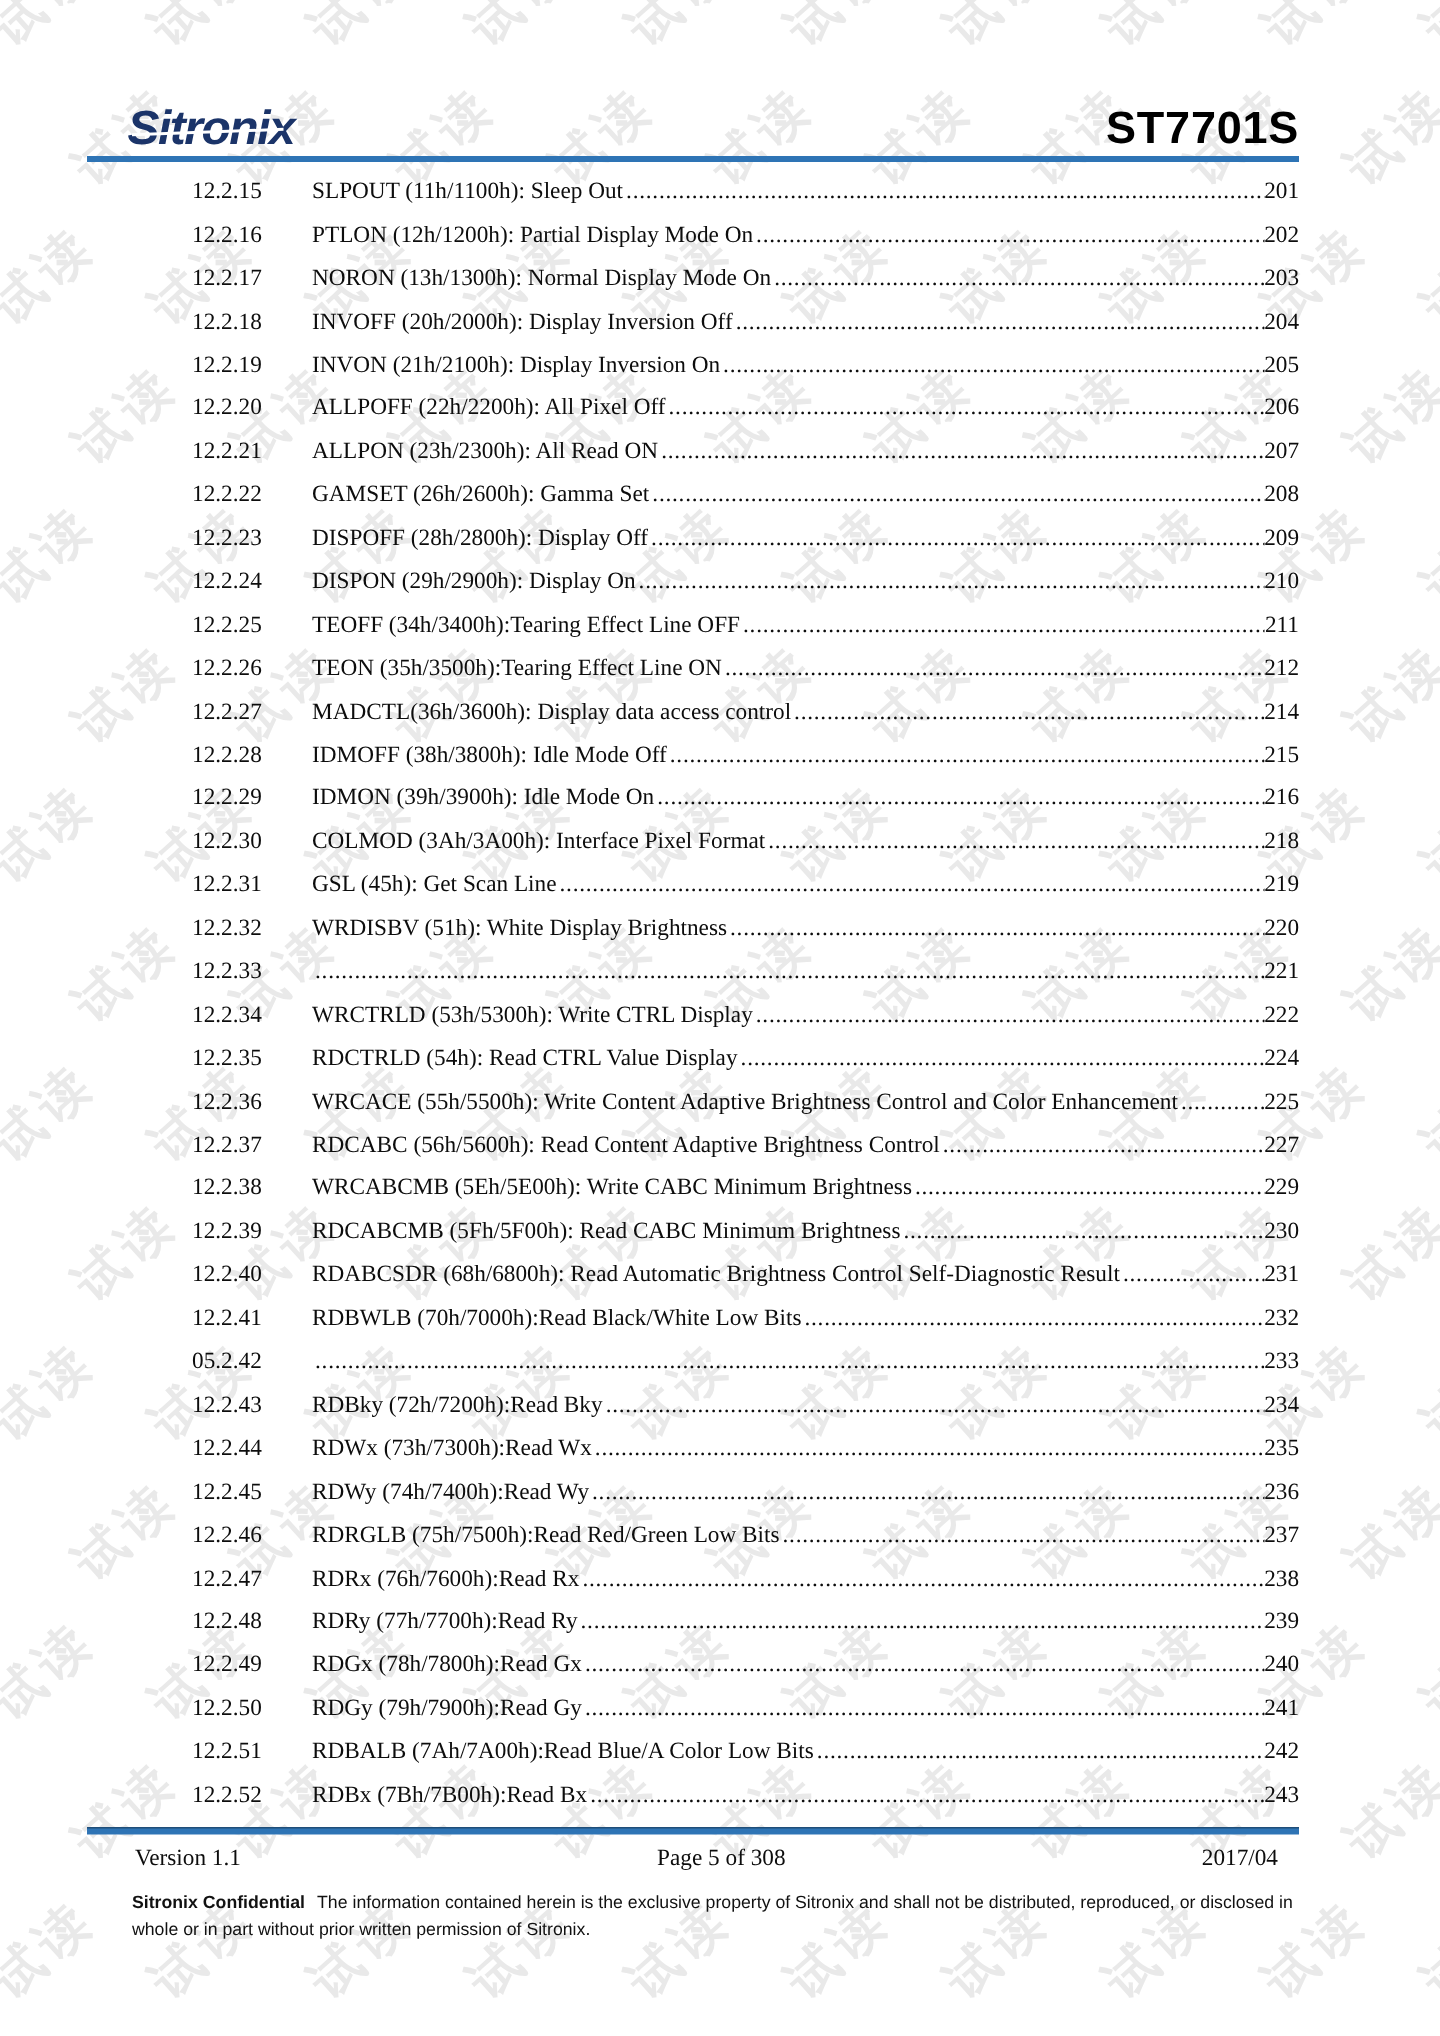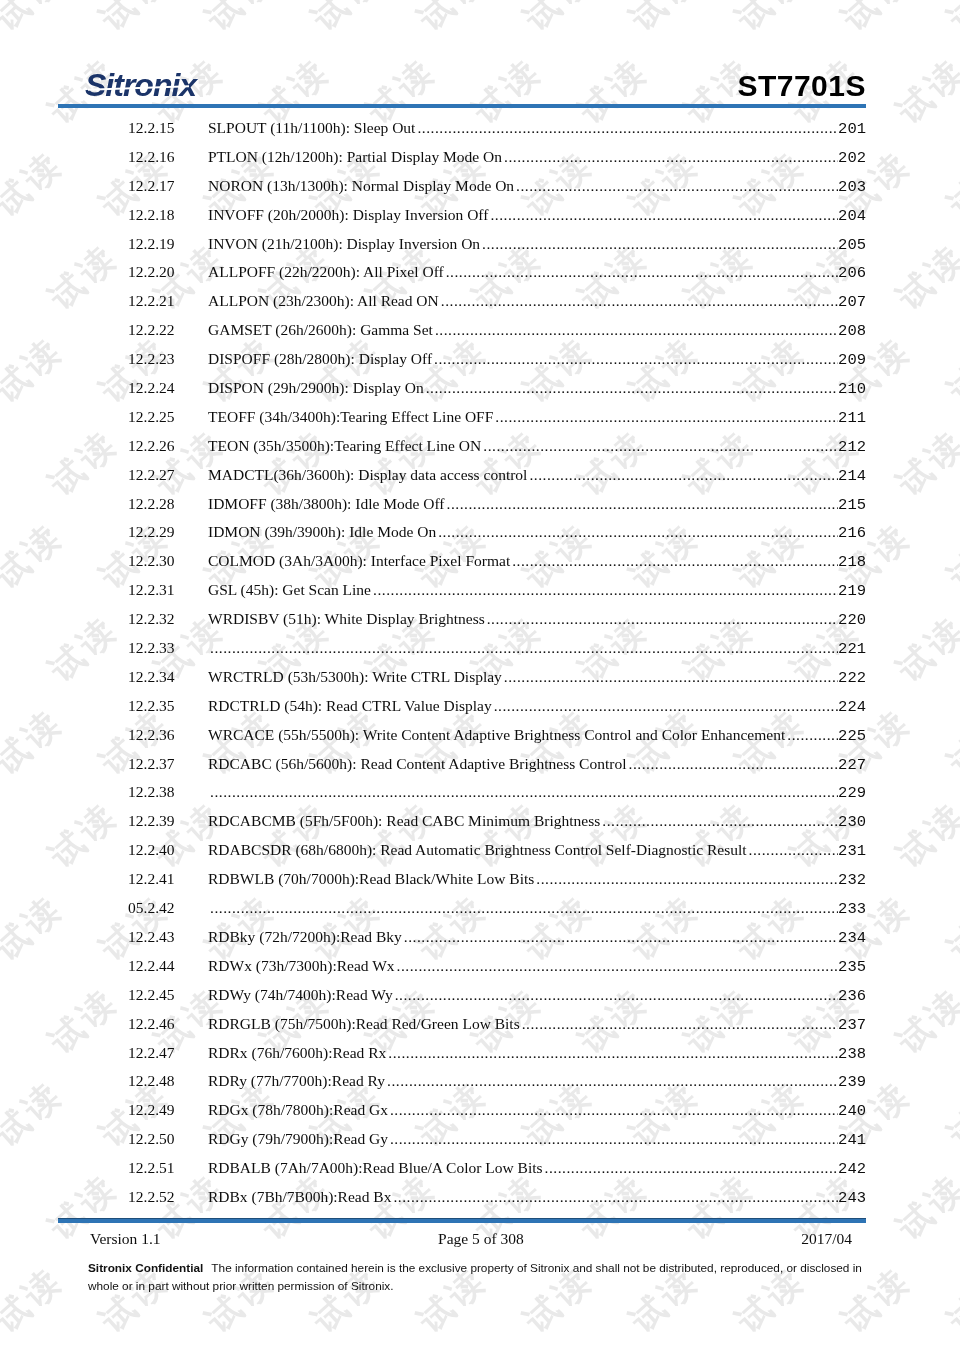--- a/index.html
+++ b/index.html
@@ -79,21 +79,21 @@
     display: flex;
     align-items: baseline;
     height: 28.9px;
     line-height: 28.9px;
     font-size: 15.5px;
     color: #0d0d0d;
   }
   .toc-num { flex: none; width: 80px; margin-left: 70px; }
   .toc-title { flex: none; white-space: nowrap; }
   .toc-dots { flex: 1; overflow: hidden; white-space: nowrap; margin-left: 2px; letter-spacing: 0.5px; }
-  .toc-page { flex: none; font-family: Liberation Mono, monospace; }
+  .toc-page { flex: none; }
 
   .footer-row {
     display: flex;
     justify-content: space-between;
     margin: 7px 94px 0 58px;
     padding: 0 14px 0 32px;
     font-size: 15.5px;
     color: #0d0d0d;
   }
 
@@ -399,20 +399,21 @@
           <span class="toc-page">225</span>
         </div>
         <div class="toc-row">
           <span class="toc-num">12.2.37</span>
           <span class="toc-title">RDCABC (56h/5600h): Read Content Adaptive Brightness Control </span>
           <span class="toc-dots">............................................................................................................................................................................................................................................................................................................</span>
           <span class="toc-page">227</span>
         </div>
         <div class="toc-row">
           <span class="toc-num">12.2.38</span>
+          <span class="toc-title">WRCABCMB (5Eh/5E00h): Write CABC Minimum Brightness </span>
           <span class="toc-dots">............................................................................................................................................................................................................................................................................................................</span>
           <span class="toc-page">229</span>
         </div>
         <div class="toc-row">
           <span class="toc-num">12.2.39</span>
           <span class="toc-title">RDCABCMB (5Fh/5F00h): Read CABC Minimum Brightness</span>
           <span class="toc-dots">............................................................................................................................................................................................................................................................................................................</span>
           <span class="toc-page">230</span>
         </div>
         <div class="toc-row">

